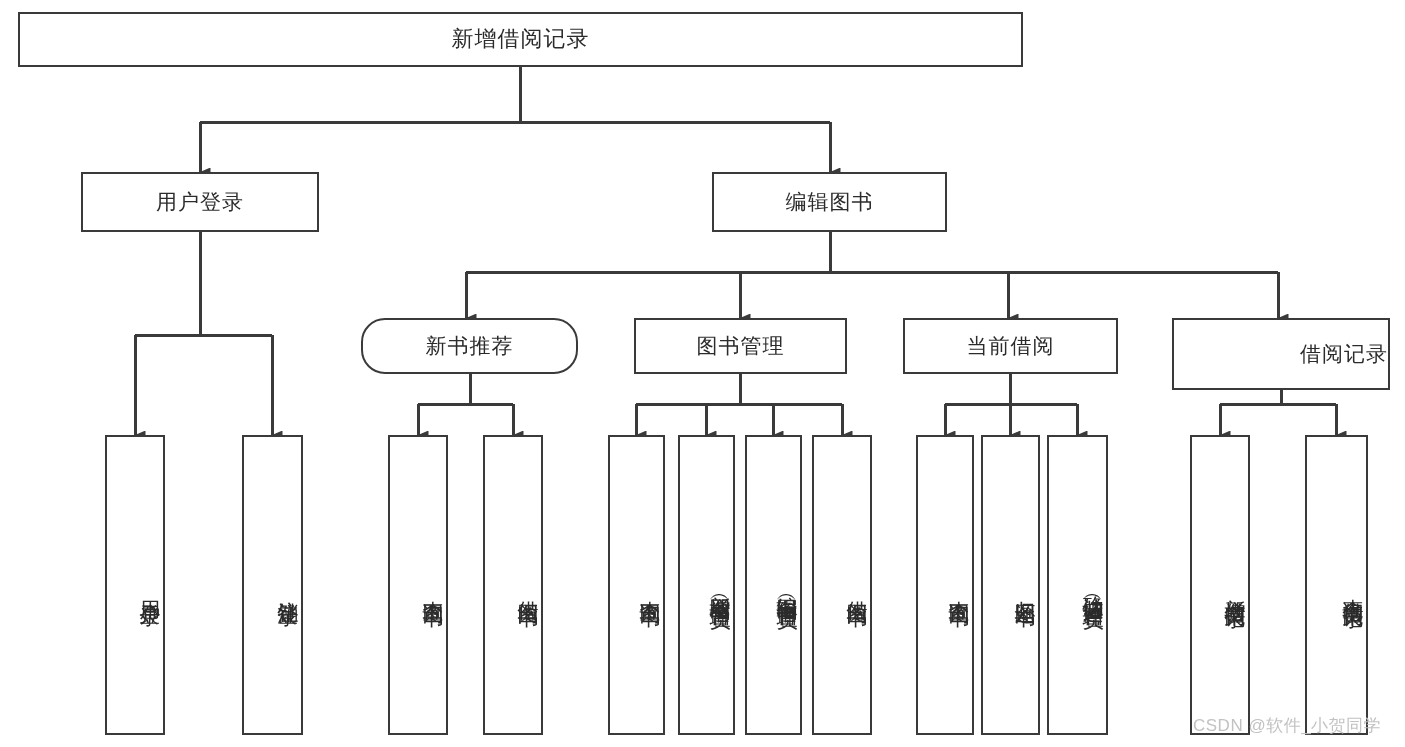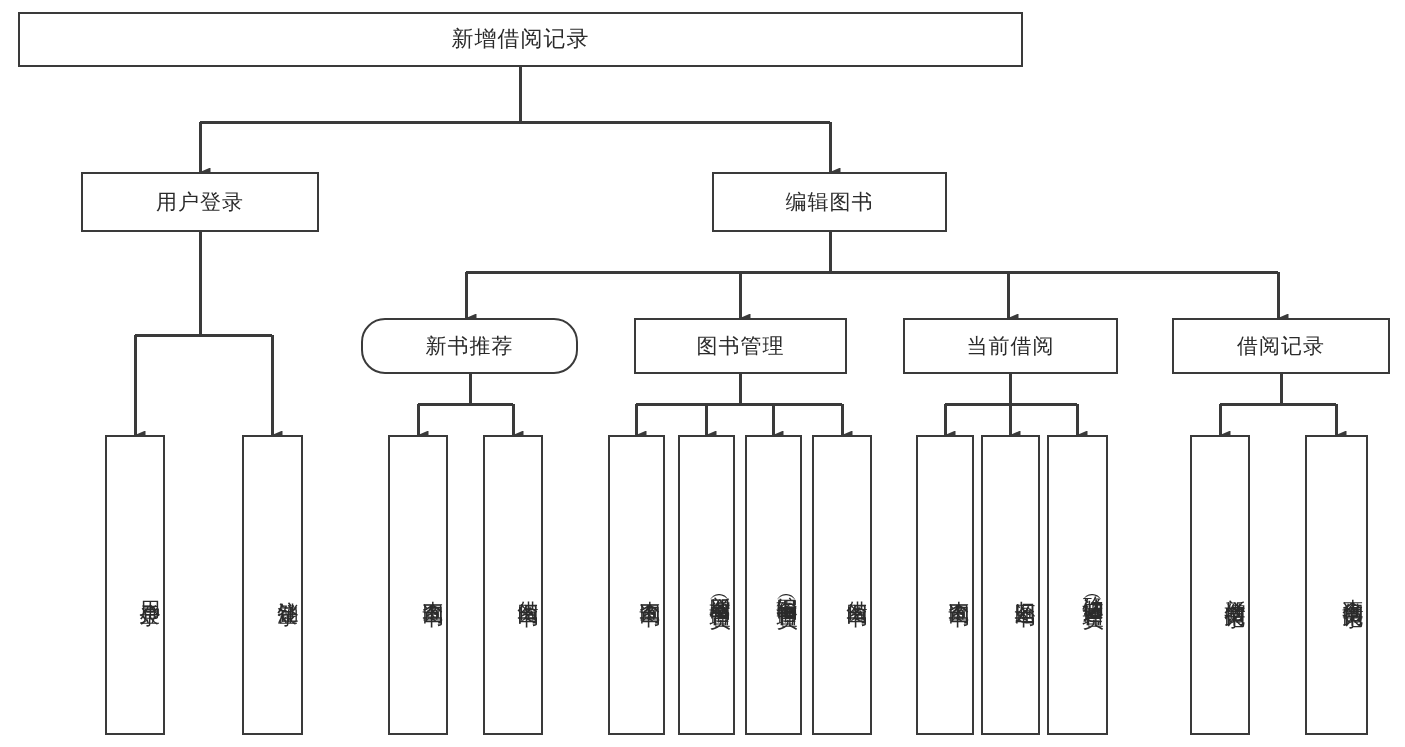--- a/index.html
+++ b/index.html
@@ -128,21 +128,21 @@
       </div>
       <div class="node horiz" style="left: 361px; top: 318px; width: 217px; height: 56px; border-radius: 24px;">
         <span>新书推荐</span>
       </div>
       <div class="node horiz" style="left: 634px; top: 318px; width: 213px; height: 56px;">
         <span>图书管理</span>
       </div>
       <div class="node horiz" style="left: 903px; top: 318px; width: 215px; height: 56px;">
         <span>当前借阅</span>
       </div>
-      <div class="node horiz" style="left: 1172px; top: 318px; width: 218px; height: 56px;">
+      <div class="node horiz" style="left: 1172px; top: 318px; width: 218px; height: 72px; justify-content: flex-end;">
         <span>借阅记录</span>
       </div>
       <div class="node vert" style="left: 105px; top: 435px; width: 60px; height: 300px;">
         <span class="vtext">用户登录</span>
       </div>
       <div class="node vert" style="left: 242px; top: 435px; width: 61px; height: 300px;">
         <span class="vtext">注销登录</span>
       </div>
       <div class="node vert" style="left: 388px; top: 435px; width: 60px; height: 300px;">
         <span class="vtext">查询图书</span>
@@ -172,14 +172,15 @@
         <span class="vtext">确认归还（管理员）</span>
       </div>
       <div class="node vert" style="left: 1190px; top: 435px; width: 60px; height: 300px;">
         <span class="vtext">新增借阅记录</span>
       </div>
       <div class="node vert" style="left: 1305px; top: 435px; width: 63px; height: 300px;">
         <span class="vtext">查询借阅记录</span>
       </div>
     </div>
 
+  <div class="watermark" style="left:1193px; top:714px;">CSDN @软件_小贺同学</div>
 
 </div>
 
 </body></html>

